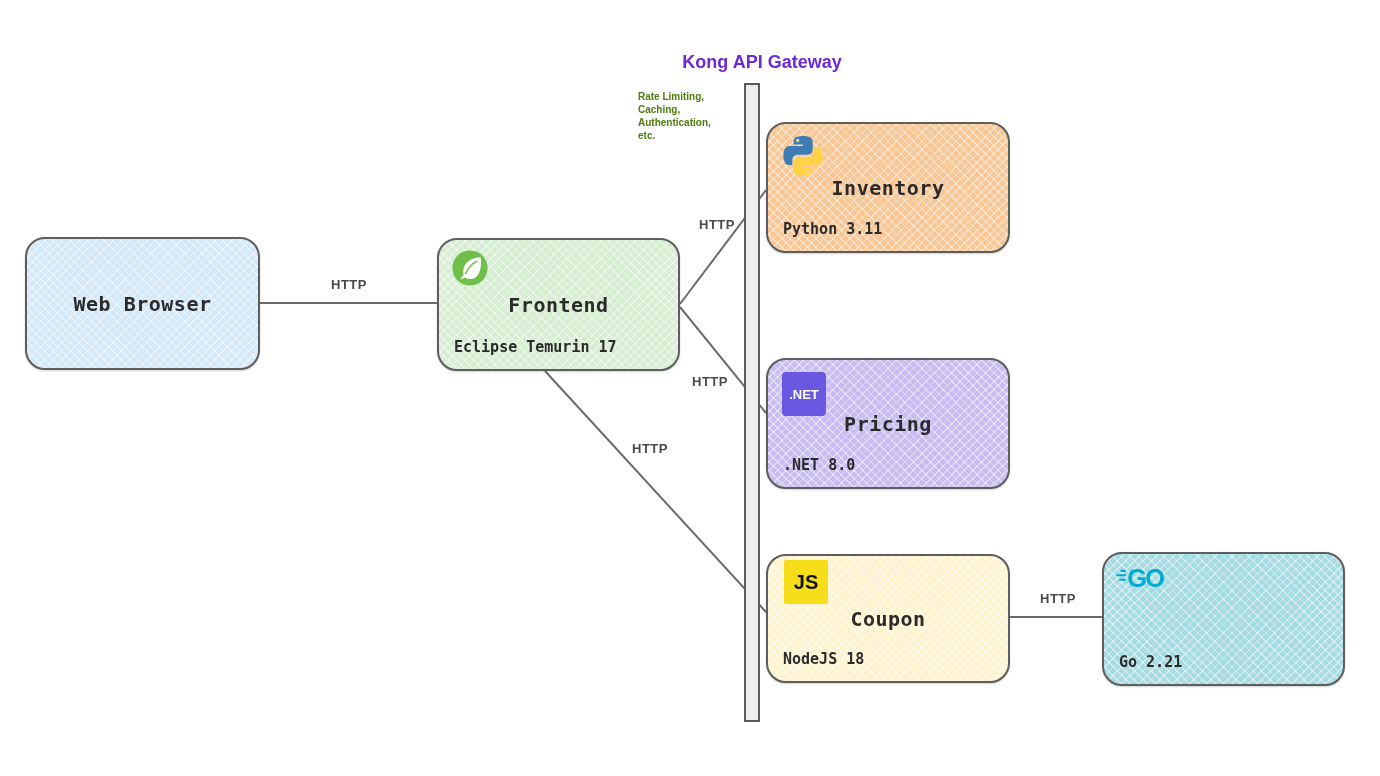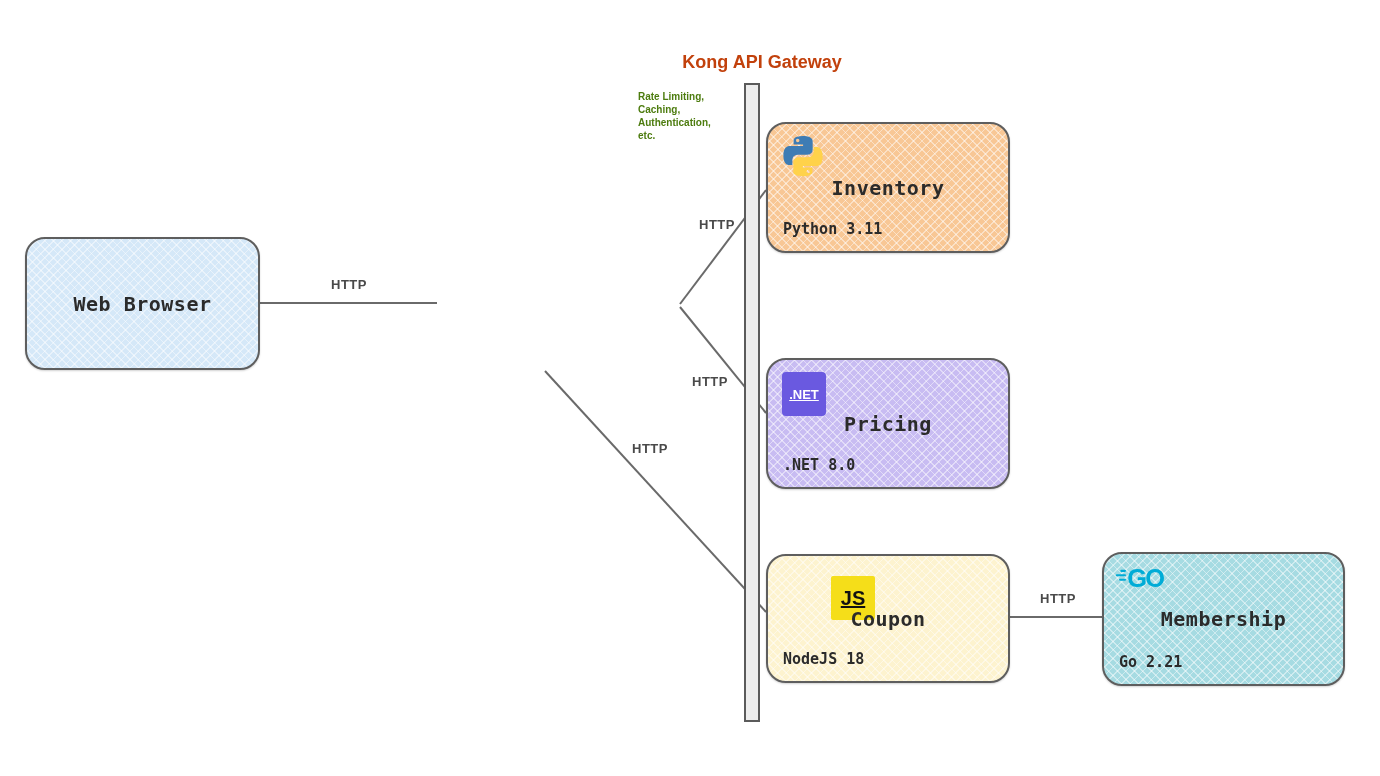--- a/index.html
+++ b/index.html
@@ -38,21 +38,21 @@
     border: 2px solid #5b5b5b;
     z-index: 2;
   }
   .gateway-title {
     position: absolute;
     left: 662px; top: 52px;
     width: 200px;
     text-align: center;
     font-size: 18px;
     font-weight: bold;
-    color: #c2410c;
+    color: #6d28d9;
     z-index: 3;
     white-space: nowrap;
   }
   .gateway-annotation {
     position: absolute;
     left: 638px; top: 90px;
     width: 105px;
     font-size: 10px;
     font-weight: bold;
     color: #4d7c0f;
@@ -99,21 +99,20 @@
   .n-inventory   { left: 766px; top: 122px; width: 244px; height: 131px; }
   .n-pricing     { left: 766px; top: 358px; width: 244px; height: 131px; }
   .n-coupon      { left: 766px; top: 554px; width: 244px; height: 129px; }
   .n-membership  { left: 1102px; top: 552px; width: 243px; height: 134px; }
   
   .icon-square {
     width: 44px; height: 44px;
     border-radius: 4px;
     display: flex; align-items: center; justify-content: center;
     font-weight: bold;
-    text-decoration: underline;
   }
   .icon-dotnet { background: #6a59e0; color: #ffffff; font-size: 13px; }
   .icon-js     { background: #f5de19; color: #111111; font-size: 20px; border-radius: 2px; }
 </style>
 </head>
 <body>
 
 <div class="canvas">
 
   <svg class="edges">
@@ -136,20 +135,31 @@
   <div class="gateway-annotation">Rate Limiting,
 Caching,
 Authentication,
 etc.</div>
   <div class="gateway-bar" style="--bar-fill: #ededed;"></div>
 
   <div class="node n-web-browser" style="--fill: #d5e8f8;">
     <div class="node-label">Web Browser</div>
   </div>
 
+  <div class="node n-frontend" style="--fill: #d8eed3;">
+    <span class="node-icon">
+      <svg viewBox="0 0 40 40" width="38" height="38">
+        <circle cx="20" cy="20" r="18.5" fill="#6fbf4a"></circle>
+        <path fill="#ffffff" d="M31 8.5c-7.2 1-12.4 3.1-15.4 7.1-2.6 3.4-3.1 7.7-2.4 11.7-1.6 1.9-2.9 3.6-3.5 5 1.8-1 3.5-1.8 5.1-2.1 4.3 2.4 9.3 1.9 12.4-1.5 3.7-4 5.4-11.9 3.8-20.2z"></path>
+        <path fill="none" stroke="#6fbf4a" stroke-width="1.6" d="M27.5 12.5c-5.5 3-9.5 7.5-12.5 14"></path>
+      </svg>
+    </span>
+    <div class="node-label">Frontend</div>
+    <div class="node-sublabel">Eclipse Temurin 17</div>
+  </div>
 
   <div class="node n-inventory" style="--fill: #f8c795;">
     <span class="node-icon">
       <svg viewBox="0 0 48 48" width="46" height="46">
         <path d="M23.9 3c-10.3 0-9.7 4.5-9.7 4.5l0 4.6h9.9v1.4H10.2S3.5 12.7 3.5 23.3 9.4 33.5 9.4 33.5h3.5v-4.9s-.2-5.9 5.8-5.9h9.8s5.6.1 5.6-5.4V8.5S35 3 23.9 3zM18.5 6.1a1.8 1.8 0 1 1 0 3.6 1.8 1.8 0 0 1 0-3.6z" fill="#3e7cb4"></path>
         <path d="M24.1 45c10.3 0 9.7-4.5 9.7-4.5v-4.6h-9.9v-1.4h13.9s6.7.8 6.7-9.8-5.9-10.2-5.9-10.2h-3.5v4.9s.2 5.9-5.8 5.9h-9.8s-5.6-.1-5.6 5.4v9.8S13 45 24.1 45zm5.4-3.1a1.8 1.8 0 1 1 0-3.6 1.8 1.8 0 0 1 0 3.6z" fill="#ffd24a"></path>
       </svg>
     </span>
     <div class="node-label">Inventory</div>
     <div class="node-sublabel">Python 3.11</div>
@@ -157,35 +167,34 @@
 
   <div class="node n-pricing" style="--fill: #c8bcf2;">
     <span class="node-icon" style="top:12px; left:14px;">
       <span class="icon-square icon-dotnet">.NET</span>
     </span>
     <div class="node-label">Pricing</div>
     <div class="node-sublabel">.NET 8.0</div>
   </div>
 
   <div class="node n-coupon" style="--fill: #fdf3cf;">
-    <span class="node-icon" style="top:20px; left:16px;padding-left:47px;">
+    <span class="node-icon" style="top:4px; left:16px;">
       <span class="icon-square icon-js">JS</span>
     </span>
     <div class="node-label">Coupon</div>
     <div class="node-sublabel">NodeJS 18</div>
   </div>
 
   <div class="node n-membership" style="--fill: #a6dbe2;">
     <span class="node-icon" style="top:10px; left:11px;">
       <svg viewBox="0 0 100 44" width="64" height="28">
         <g fill="#00acd7">
           <rect x="8" y="9" width="9" height="3.4" rx="1.7"></rect>
           <rect x="1" y="16" width="16" height="3.4" rx="1.7"></rect>
           <rect x="6" y="23" width="11" height="3.4" rx="1.7"></rect>
           <text x="19" y="36" font-size="40" font-weight="bold" letter-spacing="-3" font-family="'Liberation Sans', sans-serif">GO</text>
         </g>
       </svg>
     </span>
-    <div class="node-label">Membership</div>
     <div class="node-sublabel">Go 2.21</div>
   </div>
 
 </div>
 
 </body></html>

